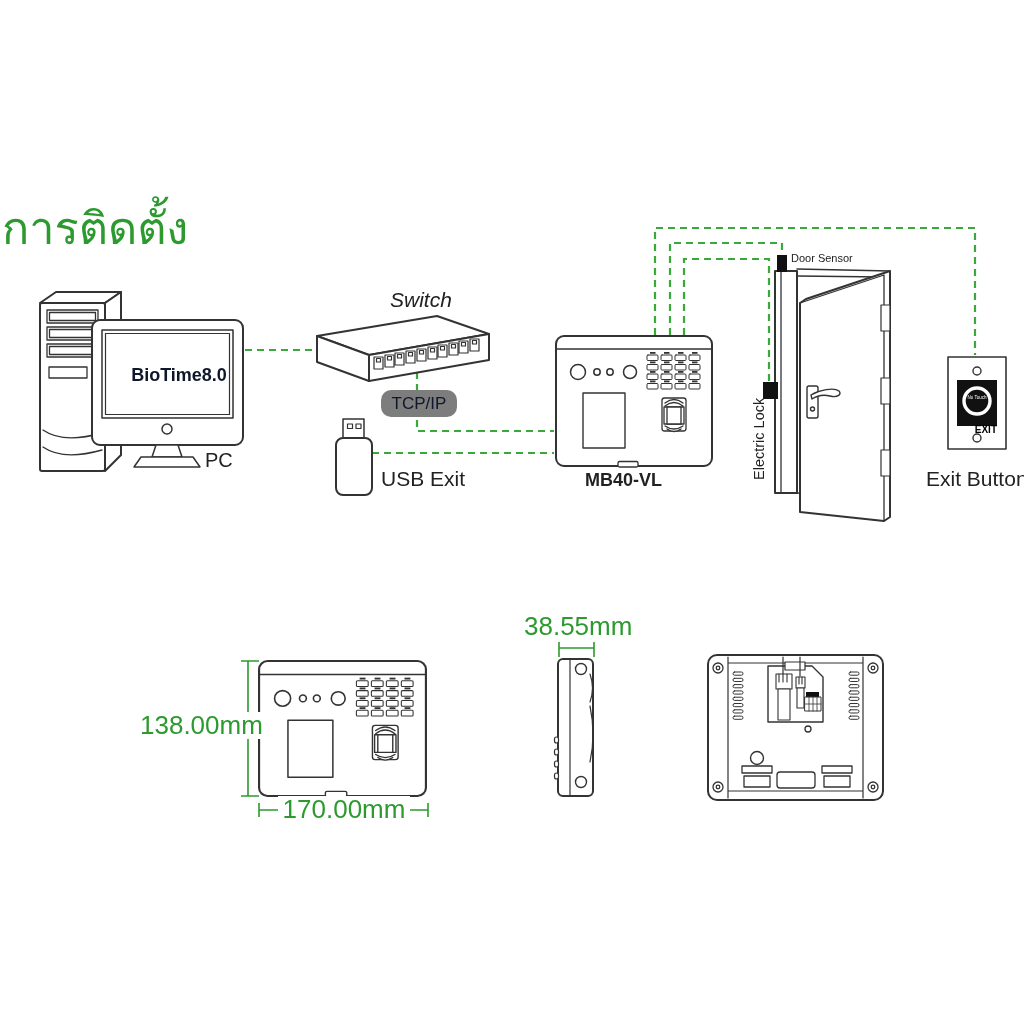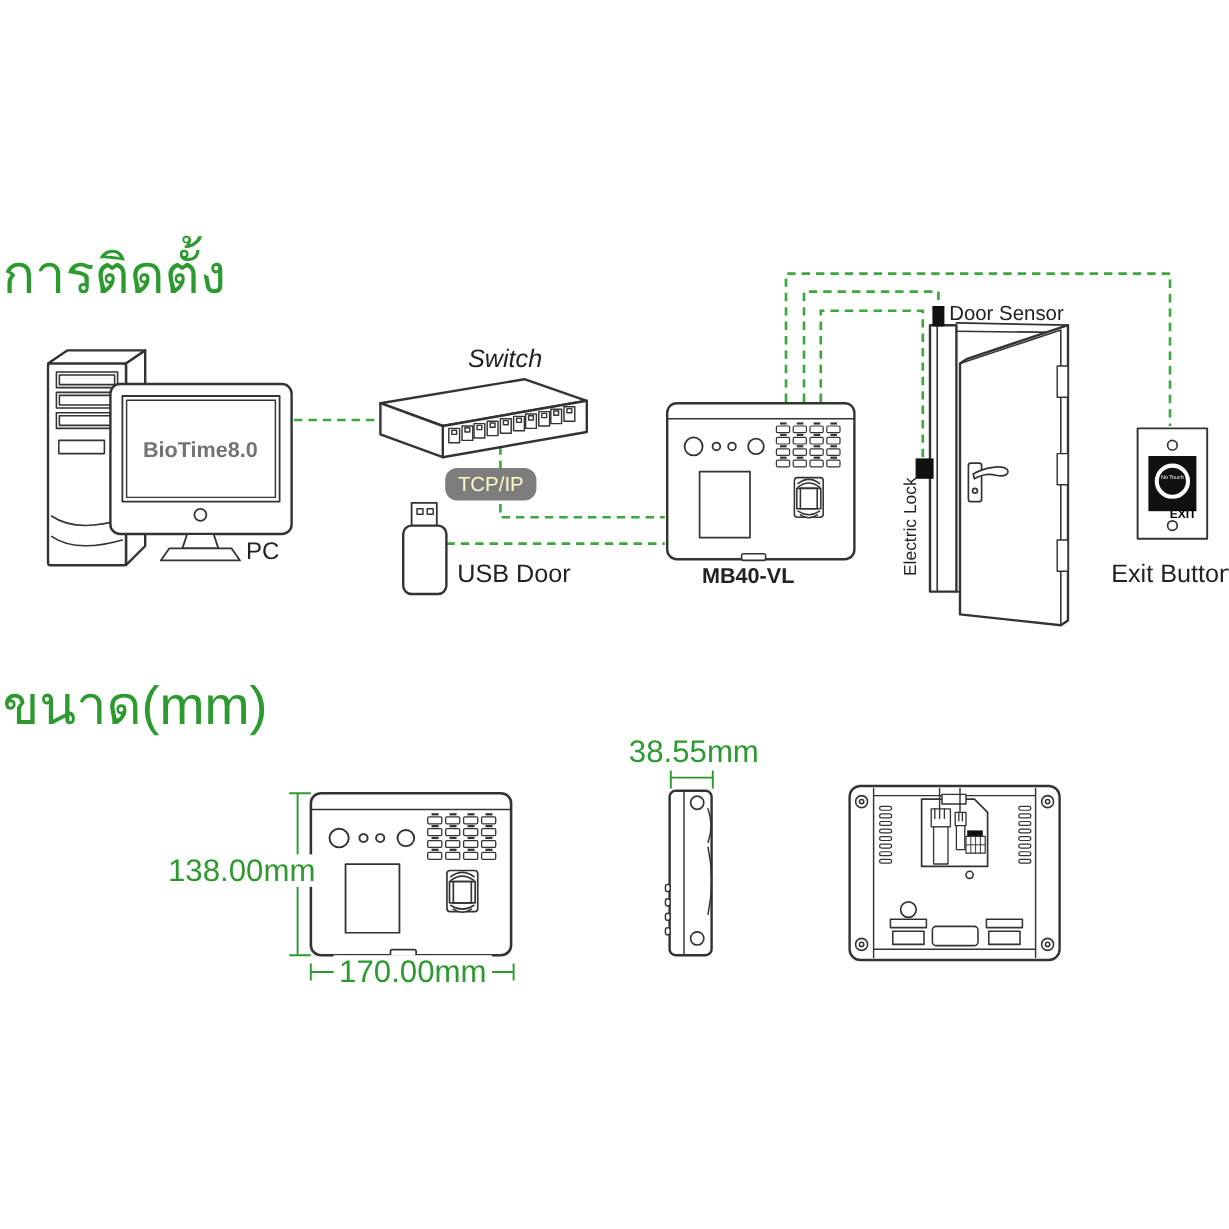--- a/index.html
+++ b/index.html
@@ -6,26 +6,26 @@
     --green_text:#2c9a2f; --green_line:#3aa83a; --badge_bg:#7d7d7d; --ink:#333333;
   }
   html,body{margin:0;padding:0;background:#fff;}
   #stage{position:relative;width:1024px;height:1024px;background:#fff;overflow:hidden;
          font-family:"Liberation Sans",sans-serif;color:#222;}
   #art{position:absolute;left:0;top:0;}
   .txt{position:absolute;white-space:nowrap;color:#222;}
   .title{color:var(--green_text);font-size:45px;line-height:1.1;}
   .lbl{font-size:20px;}
   .dim{color:var(--green_text);font-size:26px;background:#fff;padding:0 2px;line-height:1.05;}
-  .badge{position:absolute;left:371px;top:390px;width:76px;height:27px;
-         background:var(--badge_bg);color:#fef9c3;border-radius:10px;
+  .badge{position:absolute;left:381px;top:390px;width:76px;height:27px;
+         background:var(--badge_bg);color:#0f172a;border-radius:10px;
          display:flex;align-items:center;justify-content:center;font-size:17px;}
   .screen-text{position:absolute;left:104px;top:334px;width:126px;height:82px;
          display:flex;align-items:center;justify-content:center;
-         font-size:18px;font-weight:bold;color:#737373;}
+         font-size:18px;font-weight:bold;color:#0f172a;padding-left:12px;}
   .vert{writing-mode:vertical-rl;transform:rotate(180deg);}
   .green-line{stroke:var(--green_line);}
   .green-dim{stroke:var(--green_text);}
   svg{display:block;}
 </style>
 </head>
 <body>
 
 <div id="stage">
 
@@ -265,29 +265,28 @@
   </g>
 </svg>
 
 <div class="txt title" style="left:2px;top:204px;">การติดตั้ง</div>
 
 <div class="screen-text">BioTime8.0</div>
 <div class="txt lbl" style="left:205px;top:449px;">PC</div>
 
 <div class="txt" style="left:390px;top:288px;font-size:21px;font-style:italic;">Switch</div>
 <div class="badge">TCP/IP</div>
-<div class="txt" style="left:381px;top:467px;font-size:21px;">USB Door</div>
+<div class="txt" style="left:381px;top:467px;font-size:21px;">USB Exit</div>
 
 <div class="txt" style="left:585px;top:470px;font-size:18px;font-weight:bold;">MB40-VL</div>
 
-<div class="txt" style="left:791px;top:252px;font-size:17px;">Door Sensor</div>
+<div class="txt" style="left:791px;top:252px;font-size:11px;">Door Sensor</div>
 <div class="txt vert" style="left:751px;top:396px;height:84px;font-size:14.5px;">Electric Lock</div>
 
 <div class="txt" style="left:957px;top:395px;width:40px;text-align:center;font-size:4.5px;color:#fff;">No Touch</div>
 <div class="txt" style="left:957px;top:424px;width:40px;text-align:right;font-size:10px;font-weight:bold;color:#000;">EXIT</div>
 <div class="txt" style="left:926px;top:467px;font-size:21px;">Exit Button</div>
 
-<div class="txt title" style="left:2px;top:563px;">ขนาด(mm)</div>
 <div class="txt dim" style="left:138px;top:712px;">138.00mm</div>
 <div class="txt dim" style="left:278px;top:796px;width:128px;text-align:center;">170.00mm</div>
 <div class="txt dim" style="left:522px;top:613px;background:none;">38.55mm</div>
 
 </div>
 
 </body></html>

